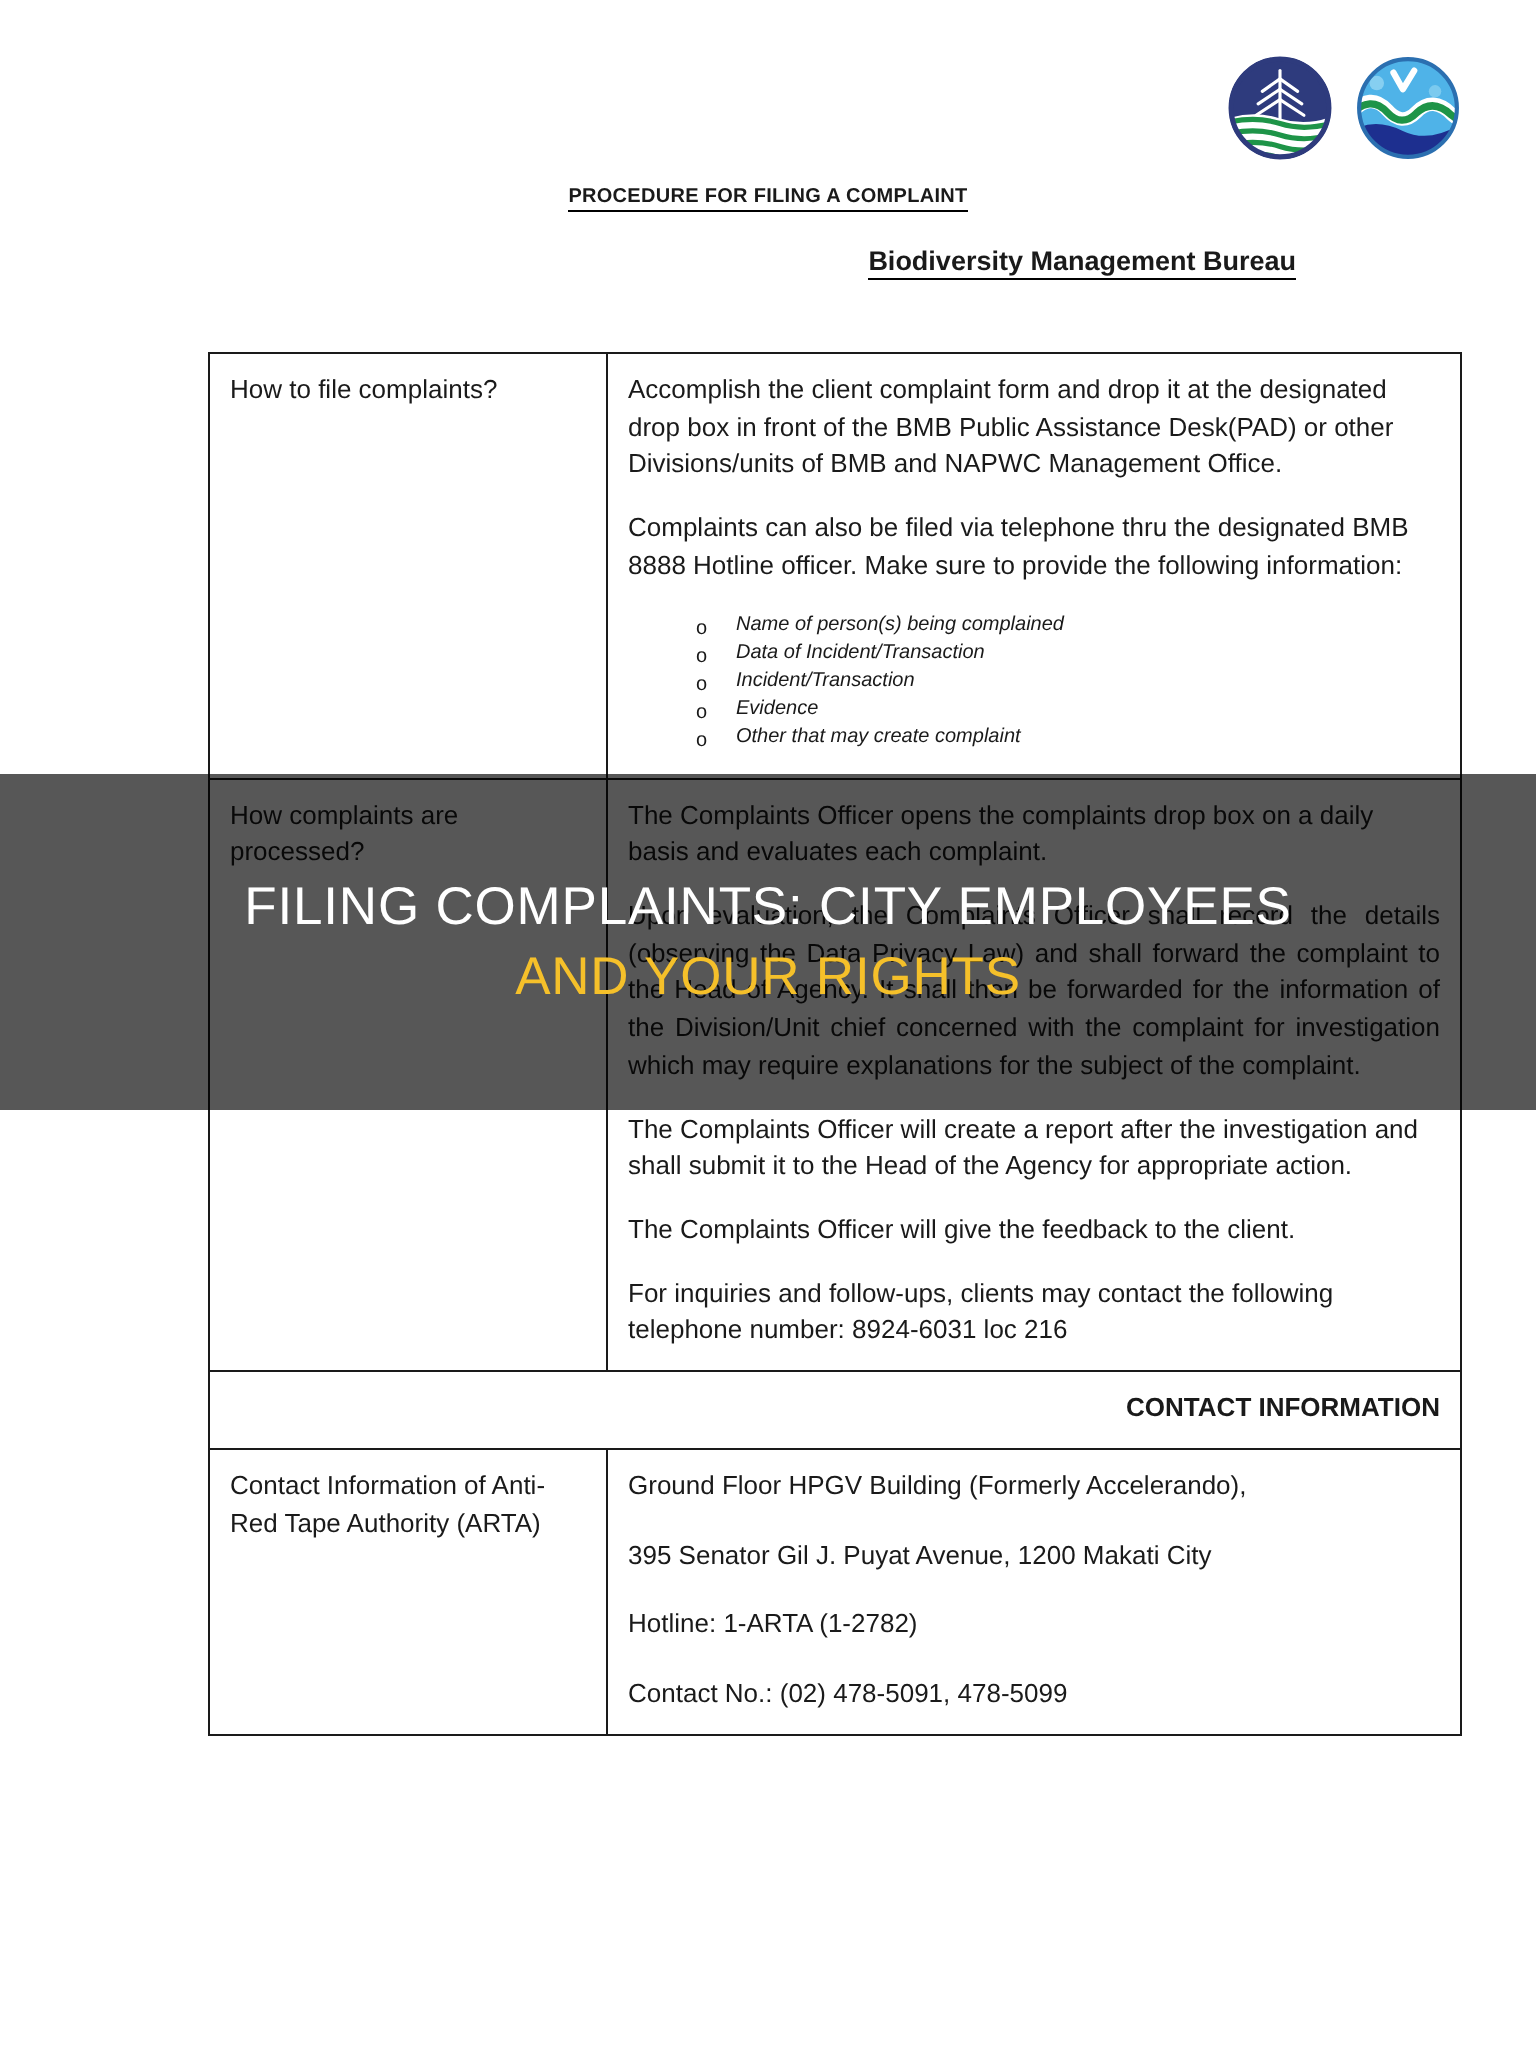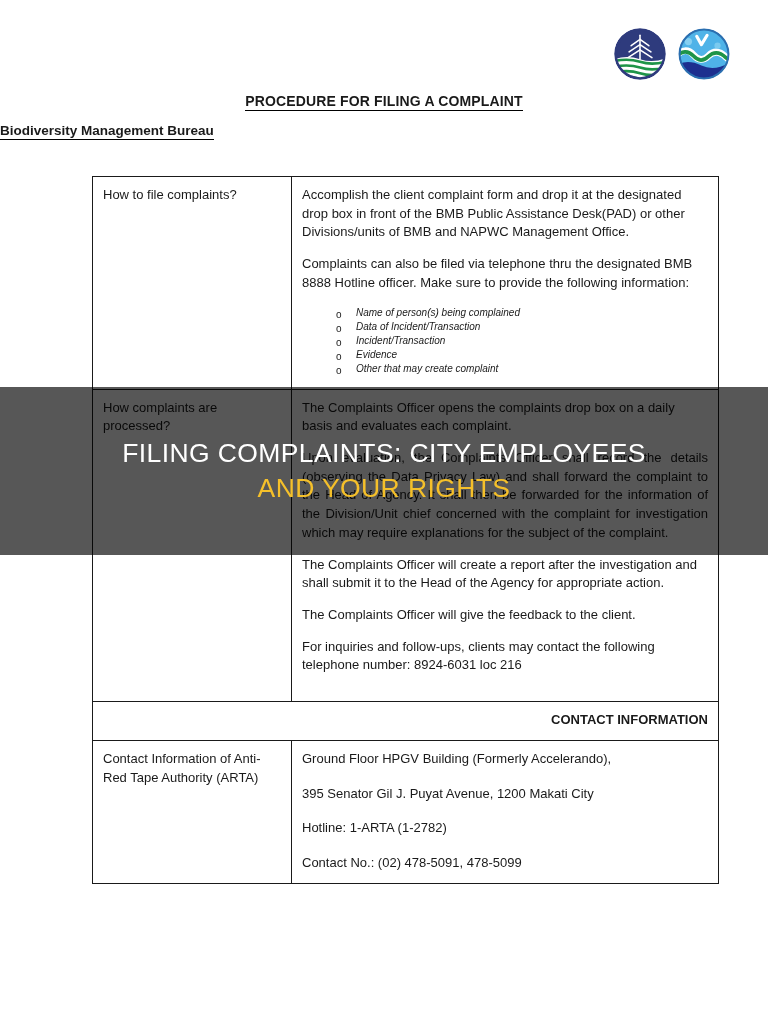--- a/index.html
+++ b/index.html
@@ -40,46 +40,46 @@
     display: block;
   }
 
   
   .doc-title {
     position: absolute;
     top: 93px;
     left: 0;
     width: 768px;
     text-align: center;
-    font-size: 14px;
+    font-size: 10px;
     font-weight: bold;
     letter-spacing: 0.15px;
   }
   .doc-title span {
     border-bottom: 1.6px solid #000;
     padding-bottom: 1px;
   }
   .doc-subtitle {
     position: absolute;
     top: 123px;
     left: 0;
     width: 648px;
-    text-align: left;
+    text-align: right;
     font-size: 13.5px;
     font-weight: bold;
   }
   .doc-subtitle span {
     border-bottom: 1.6px solid #000;
     padding-bottom: 1px;
   }
 
   
   table.proc {
     position: absolute;
-    left: 92px;
+    left: 104px;
     top: 176px;
     width: 584px;
     border-collapse: collapse;
     table-layout: fixed;
   }
   table.proc td {
     border: 1.1px solid #1a1a1a;
     vertical-align: top;
     padding: 9px 10px 10px 10px;
     font-size: 13px;
@@ -88,21 +88,21 @@
   td.col-label {
     width: 178px;
   }
   td.col-body {
     width: 406px;
   }
   td.col-body p {
     margin: 0 0 13px 0;
   }
   td.col-body p:last-child {
-    margin-bottom: 16px;
+    margin-bottom: 0;
   }
   td.col-body p.just {
     text-align: justify;
     text-align-last: left;
   }
   td.col-label p {
     margin: 0;
   }
   ul.sub {
     list-style: none;

